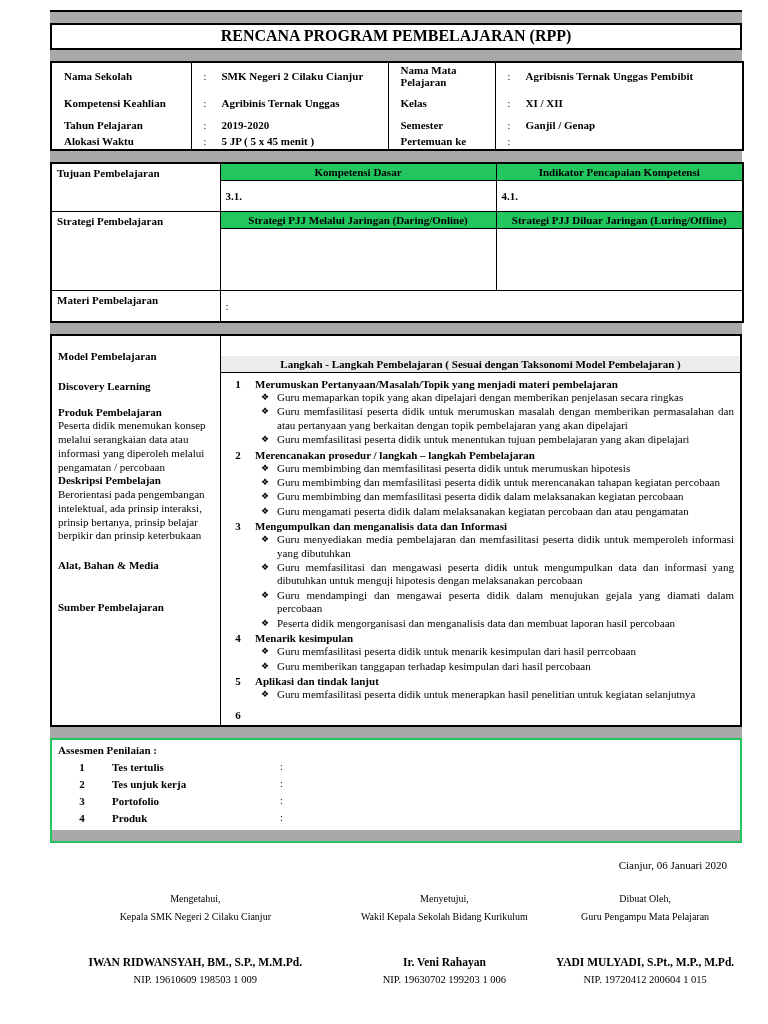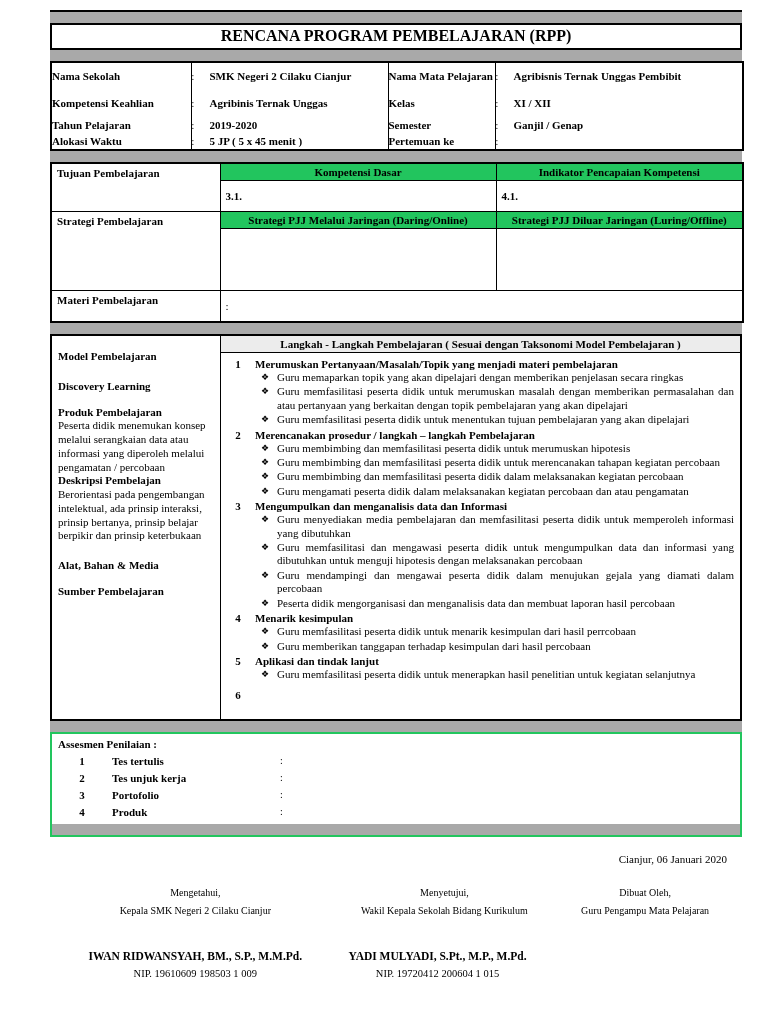--- a/index.html
+++ b/index.html
@@ -9,21 +9,21 @@
   .content { position:absolute; left:50px; top:10px; width:692px; }
 
   .topline { border-top:2px solid #000; }
   .bar { height:11px; background:#a9a9a9; }
 
   .titlebox { border:2px solid #000; text-align:center; font-weight:bold; font-size:16px;
               padding:2px 0 3px 0; }
 
   
   table.info { width:100%; border-collapse:collapse; border:2px solid #000; table-layout:fixed; }
-  table.info td { vertical-align:middle; font-size:11px; font-weight:bold; padding:1px 0;margin-left:44px; }
+  table.info td { vertical-align:middle; font-size:11px; font-weight:bold; padding:1px 12px;margin-left:44px; }
   table.info td.vb { border-left:1.5px solid #000; }
   table.info tr.tall td { height:27px; }
   table.info tr.short td { height:17px; }
   .pair { display:flex; align-items:flex-start; }
   .pair .colon { width:18px; flex:none; font-weight:normal; font-size:10px; padding-top:1px; }
   .pair .val { flex:1; }
 
   
   table.sec2 { width:100%; border-collapse:collapse; border:2px solid #000; table-layout:fixed; }
   table.sec2 td, table.sec2 th { font-size:11px; border:1.5px solid #000; padding:9px 5px; vertical-align:top; }
@@ -31,24 +31,24 @@
   table.sec2 td.lbl { font-weight:bold; vertical-align:top; padding-top:3px; }
   table.sec2 td.kd { font-weight:bold; }
   table.sec2 tr.emptyrow td { height:62px; }
 
   
   .langkah { display:flex; border:2px solid #000; min-height:387px; }
   .lk-left { width:169px; flex:none; border-right:1.5px solid #000; padding:14px 8px 6px 6px; font-size:11px; line-height:1.25; }
   .lk-left .b { font-weight:bold; }
   .lk-left .mt1 { margin-top:16px; }
   .lk-left .mt2 { margin-top:12px; }
-  .lk-left .mt3 { margin-top:12px; }
+  .lk-left .mt3 { margin-top:28px; }
   .lk-right { flex:1; display:flex; flex-direction:column; }
   .lk-header { background:#ececec; border-bottom:1.5px solid #000; font-weight:bold; font-size:11px;
-               text-align:center; padding:2px 4px; }
+               text-align:center; padding:2px 4px;margin-top:20px; }
   .lk-body { padding:3px 6px 4px 0; }
   .step-head { display:flex; margin-top:2px; }
   .step-num { width:34px; flex:none; text-align:center; font-weight:bold; font-size:11px; }
   .step-title { font-weight:bold; font-size:11px; flex:1; }
   .bullet { display:flex; margin-left:40px; margin-top:1px; }
   .bullet-icon { width:16px; flex:none; font-family:"DejaVu Sans", sans-serif; font-size:9px; padding-top:1px; }
   .bullet-text { flex:1; font-size:11px; line-height:1.22; text-align:justify; }
 
   
   .assesmen { border:2px solid #22c55e; }
@@ -352,20 +352,24 @@
       <div>Dibuat Oleh,</div>
       <div class="sig-role2">Guru Pengampu Mata Pelajaran</div>
     </div>
   </div>
 
   <div class="name-row">
     <div class="sig-col1">
       <div class="sig-name">IWAN RIDWANSYAH, BM., S.P., M.M.Pd.</div>
       <div class="sig-nip">NIP. 19610609 198503 1 009</div>
     </div>
+    <div class="sig-col2">
+      <div class="sig-name">Ir. Veni Rahayan</div>
+      <div class="sig-nip">NIP. 19630702 199203 1 006</div>
+    </div>
     <div class="sig-col3">
       <div class="sig-name">YADI MULYADI, S.Pt., M.P., M.Pd.</div>
       <div class="sig-nip">NIP. 19720412 200604 1 015</div>
     </div>
   </div>
 
 </div>
 </div>
 
 </body></html>

